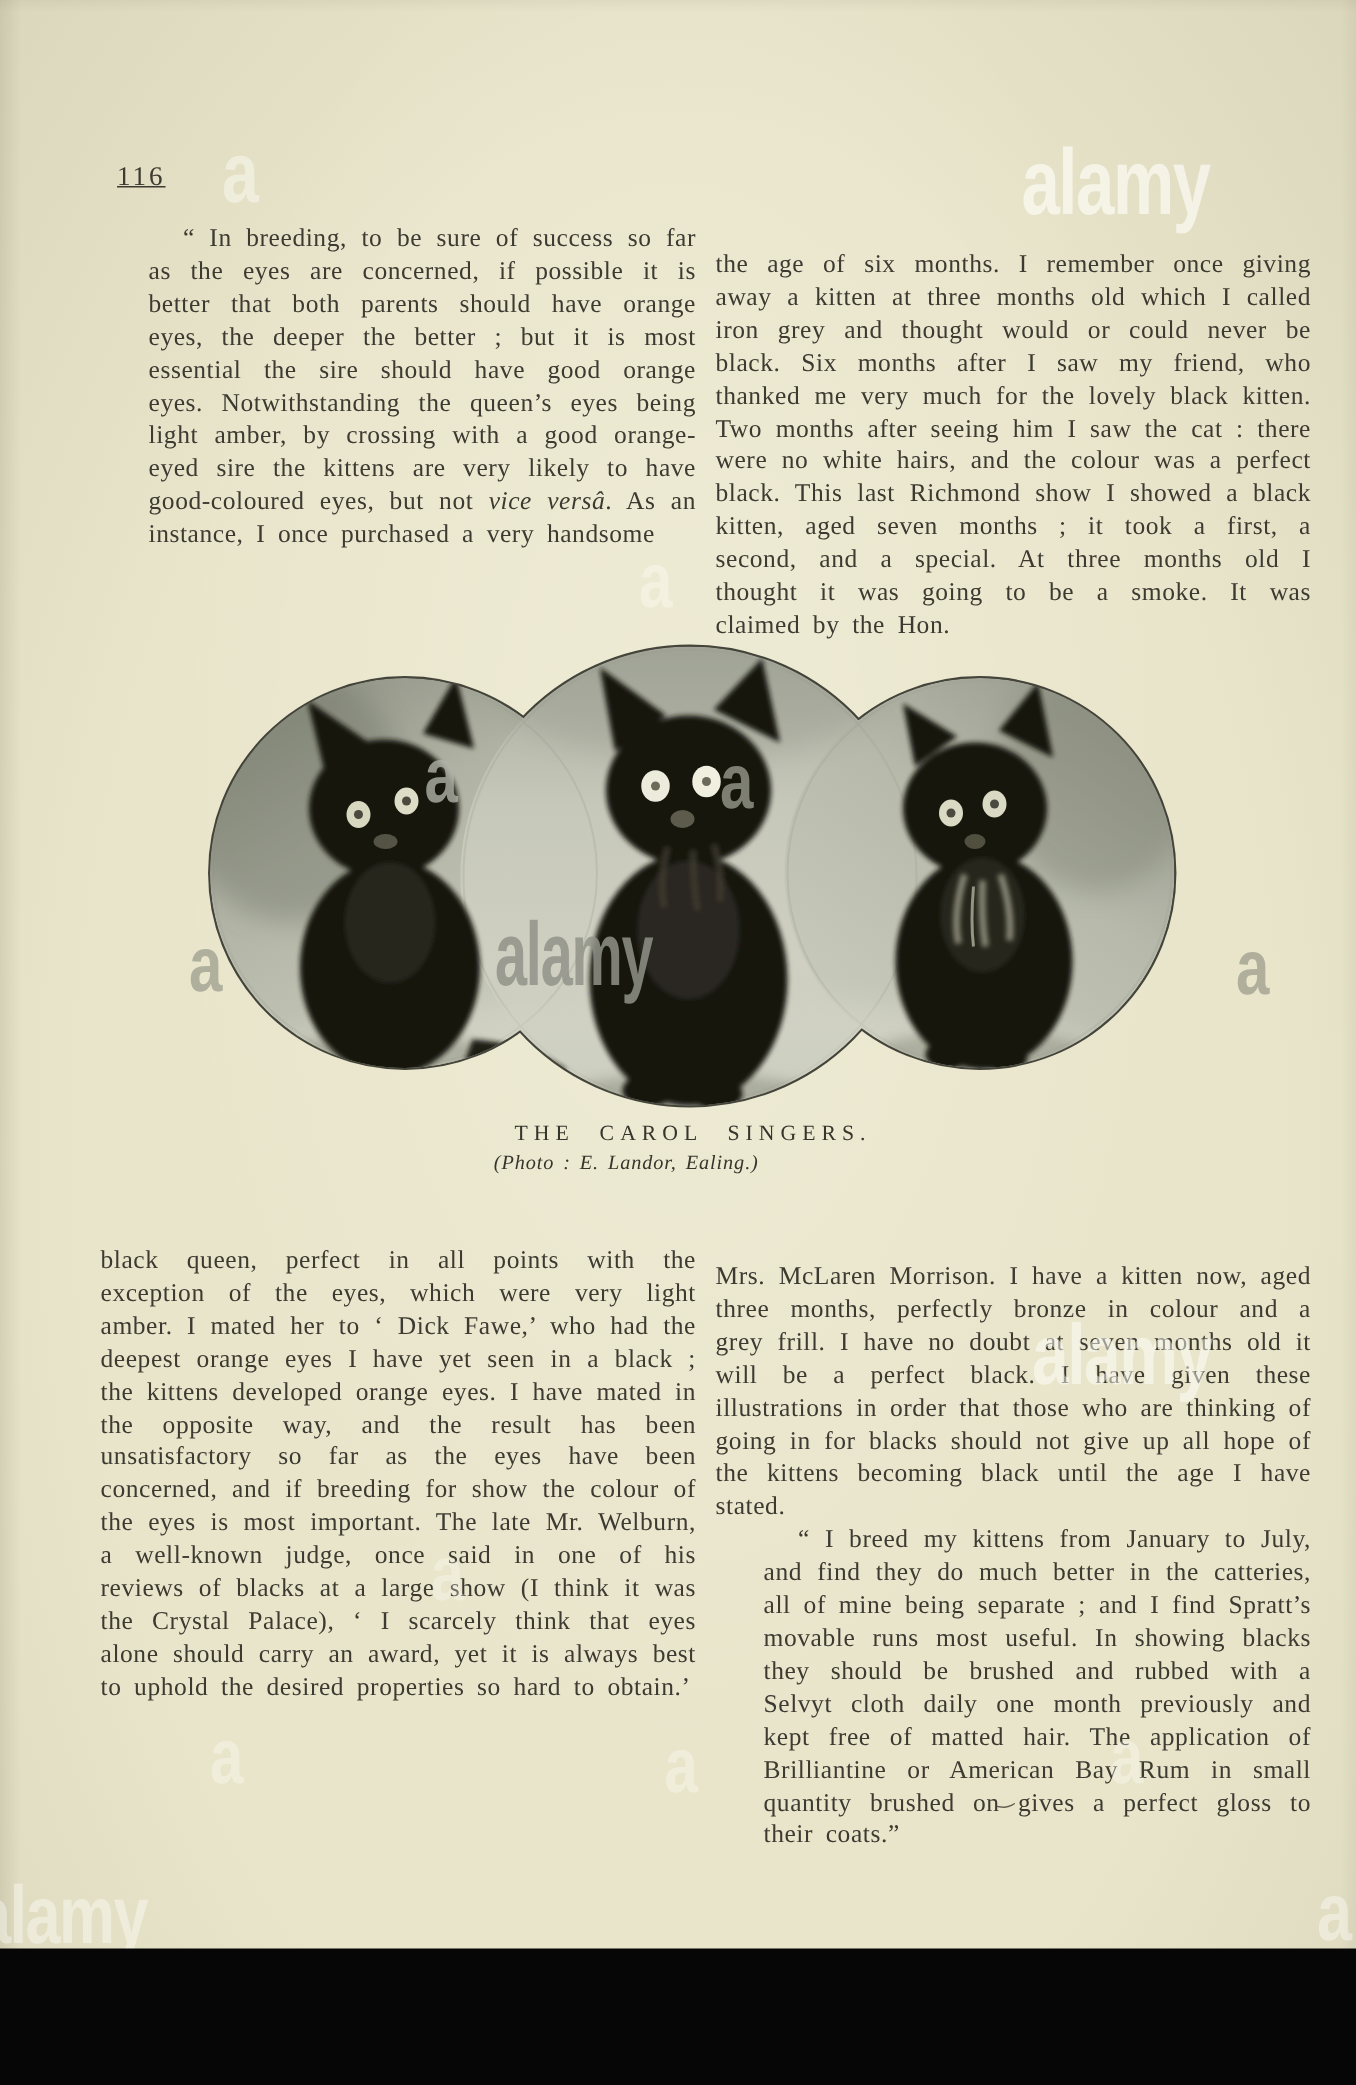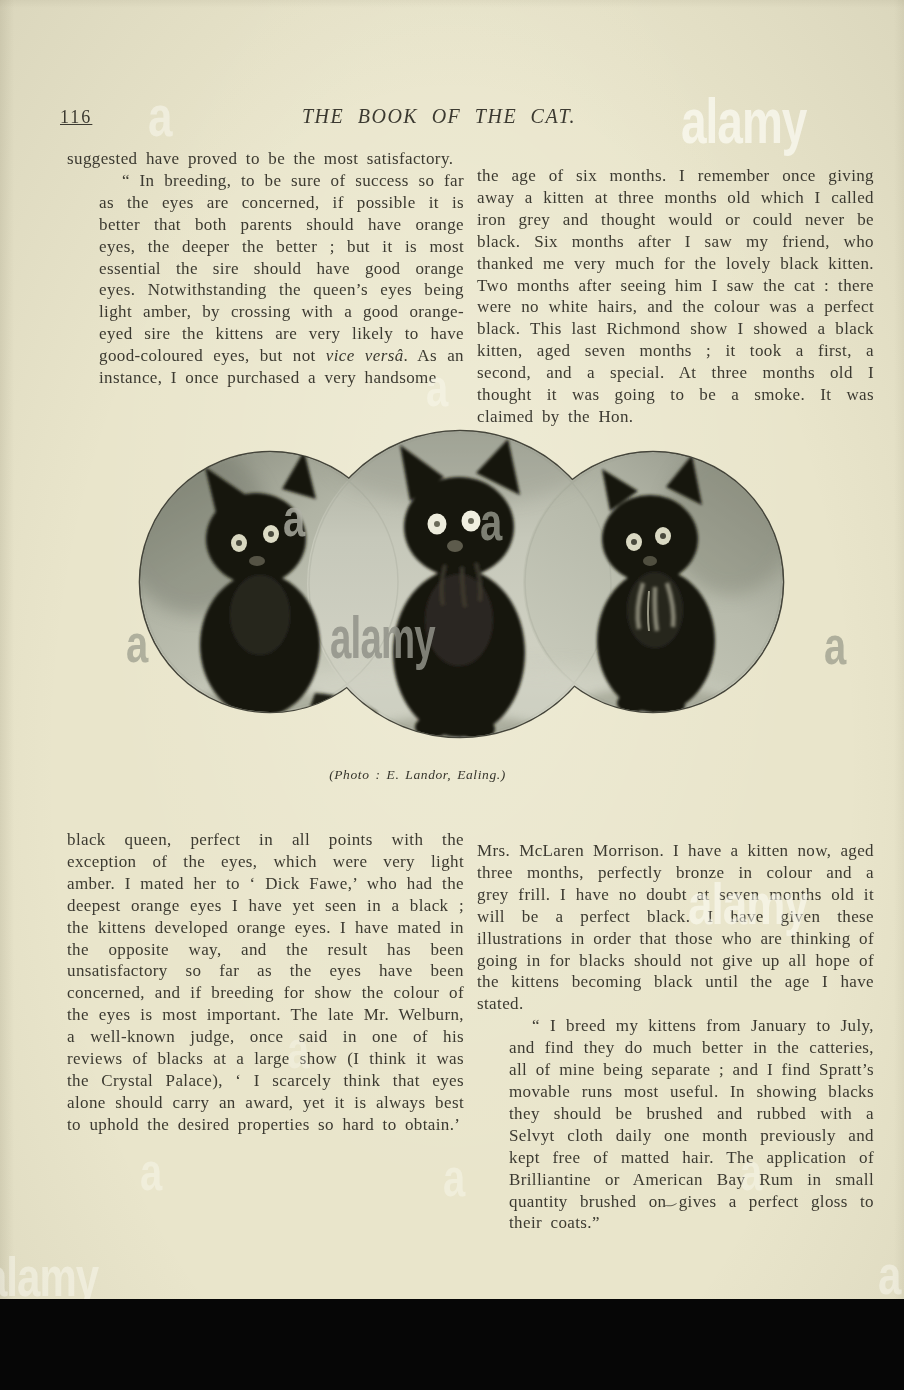--- a/index.html
+++ b/index.html
@@ -11,21 +11,21 @@
   #paper-tone{
     position:absolute;inset:0;
     background:
       radial-gradient(ellipse at 50% 38%, rgba(255,255,245,.25) 0%, rgba(255,255,245,0) 55%),
       linear-gradient(90deg, rgba(110,104,78,.14) 0, rgba(110,104,78,0) 14px),
       linear-gradient(270deg, rgba(110,104,78,.08) 0, rgba(110,104,78,0) 10px),
       linear-gradient(180deg, rgba(110,104,78,.08) 0, rgba(110,104,78,0) 8px),
       radial-gradient(ellipse at 50% 55%, rgba(0,0,0,0) 62%, rgba(95,90,64,.10) 100%);
   }
   .pg-num{
-    position:absolute;left:60px;top:107px;
+    position:absolute;left:78px;top:107px;
     font-size:18px;letter-spacing:2px;color:var(--ink,#3c3a31);text-decoration:underline;
   }
   .book-title{
     position:absolute;left:0;top:105px;width:904px;padding-right:26px;box-sizing:border-box;
     text-align:center;font-style:italic;font-size:20px;letter-spacing:1.5px;word-spacing:7px;
     color:var(--ink,#3c3a31);
   }
   .col{
     position:absolute;width:397px;
     font-size:17px;line-height:21.9px;color:var(--ink,#3c3a31);
@@ -61,24 +61,22 @@
   
   #footer-bar{position:absolute;left:0;top:1299px;width:904px;height:91px;background:var(--bar,#060606);}
 </style>
 </head>
 <body>
 
 <div id="stage">
   <div id="paper-tone"></div>
 
   <div class="pg-num">116</div>
-  <div class="book-title">THE BOOK OF THE CAT.</div>
 
   <div class="col" id="col-top-left">
-      <p><span>suggested have proved to be the most satisfactory.</span></p>
       <p class="indent"><span>“ In breeding, to be sure of success so far as the eyes are concerned, if possible it is better that both parents should have orange eyes, the deeper the better ; but it is most essential the sire should have good orange eyes. Notwithstanding the queen’s eyes being light amber, by crossing with a good orange-eyed sire the kittens are very likely to have good-coloured eyes, but not </span><em>vice versâ</em><span>. As an instance, I once purchased a very handsome</span></p>
     </div>
   <div class="col" id="col-top-right">
       <p><span>the age of six months. I remember once giving away a kitten at three months old which I called iron grey and thought would or could never be black. Six months after I saw my friend, who thanked me very much for the lovely black kitten. Two months after seeing him I saw the cat : there were no white hairs, and the colour was a perfect black. This last Richmond show I showed a black kitten, aged seven months ; it took a first, a second, and a special. At three months old I thought it was going to be a smoke. It was claimed by the Hon.</span></p>
     </div>
 
   <div id="photo-wrap">
     <svg width="720" height="340" viewBox="0 0 720 340">
       <defs>
         <clipPath id="trefoil">
@@ -188,20 +186,21 @@
           <ellipse cx="524" cy="127" rx="8" ry="9" fill="#dad9c3"></ellipse>
           <ellipse cx="553" cy="121" rx="8" ry="9" fill="#dad9c3"></ellipse>
           <circle cx="524" cy="127" r="3" fill="#4a4a3e"></circle>
           <circle cx="553" cy="121" r="3" fill="#4a4a3e"></circle>
           <ellipse cx="540" cy="146" rx="7" ry="5" fill="#8a8774" opacity="0.5"></ellipse>
         </g>
       </g>
     </svg>
   </div>
 
+  <div class="caption-title">THE CAROL SINGERS.</div>
   <div class="caption-credit">(Photo : E. Landor, Ealing.)</div>
 
   <div class="col" id="col-bot-left">
       <p><span>black queen, perfect in all points with the exception of the eyes, which were very light amber. I mated her to ‘ Dick Fawe,’ who had the deepest orange eyes I have yet seen in a black ; the kittens developed orange eyes. I have mated in the opposite way, and the result has been unsatisfactory so far as the eyes have been concerned, and if breeding for show the colour of the eyes is most important. The late Mr. Welburn, a well-known judge, once said in one of his reviews of blacks at a large show (I think it was the Crystal Palace), ‘ I scarcely think that eyes alone should carry an award, yet it is always best to uphold the desired properties so hard to obtain.’</span></p>
     </div>
   <div class="col" id="col-bot-right">
       <p><span>Mrs. McLaren Morrison. I have a kitten now, aged three months, perfectly bronze in colour and a grey frill. I have no doubt at seven months old it will be a perfect black. I have given these illustrations in order that those who are thinking of going in for blacks should not give up all hope of the kittens becoming black until the age I have stated.</span></p>
       <p class="indent"><span>“ I breed my kittens from January to July, and find they do much better in the catteries, all of mine being separate ; and I find Spratt’s movable runs most useful. In showing blacks they should be brushed and rubbed with a Selvyt cloth daily one month previously and kept free of matted hair. The application of Brilliantine or American Bay Rum in small quantity brushed on gives a perfect gloss to their coats.”</span></p>
     </div>
 

